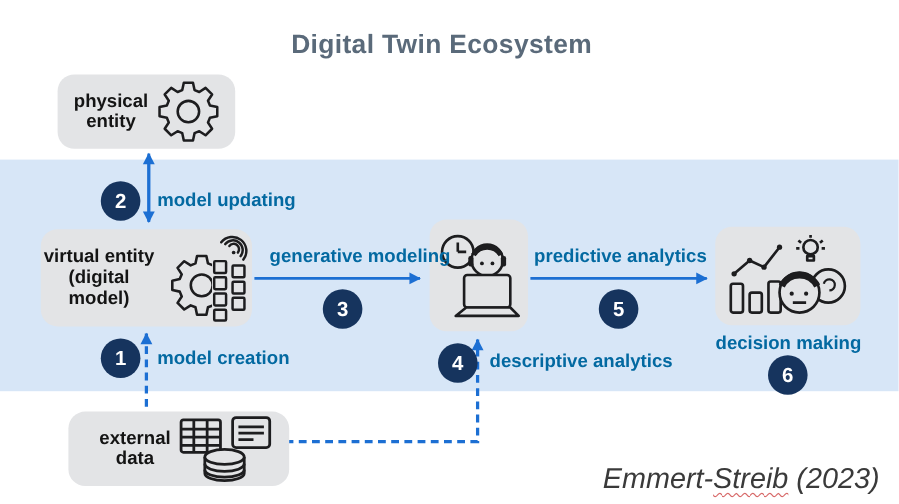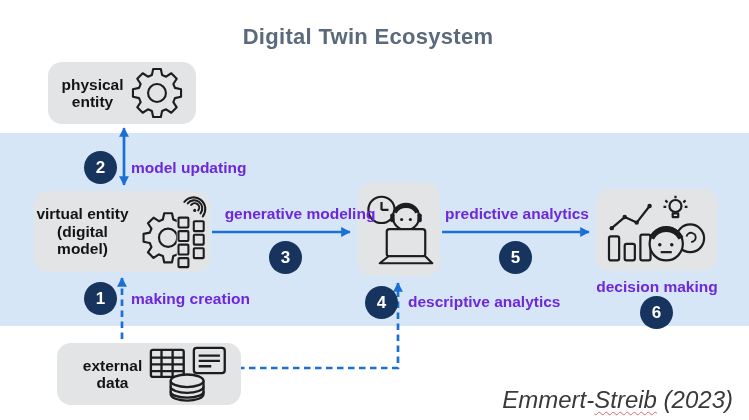--- a/index.html
+++ b/index.html
@@ -17,21 +17,21 @@
   #node-decision{left:596px;top:189px;width:121px;height:82px;}
   #node-external{left:57px;top:343px;width:168px;height:62px;padding-left:16px;}
   .badge{position:absolute;width:33px;height:33px;border-radius:50%;background:#16345e;
          color:#fff;font-weight:bold;font-size:17px;display:flex;align-items:center;justify-content:center;}
   #badge-1{left:84px;top:282px;}
   #badge-2{left:84px;top:151px;}
   #badge-3{left:269px;top:241px;}
   #badge-4{left:365px;top:286px;}
   #badge-5{left:499px;top:241px;}
   #badge-6{left:640px;top:296px;}
-  .steplbl{position:absolute;font-weight:bold;font-size:15.5px;color:#6d28d9;white-space:nowrap;}
+  .steplbl{position:absolute;font-weight:bold;font-size:15.5px;color:#0369a1;white-space:nowrap;}
   #lbl-step-2{left:131px;top:159px;}
   #lbl-step-1{left:131px;top:290px;}
   #lbl-step-3{left:284px;top:205px;transform:translateX(-50%);margin-left:16px;}
   #lbl-step-5{left:517px;top:205px;transform:translateX(-50%);}
   #lbl-step-4{left:408px;top:293px;}
   #lbl-decision{left:657px;top:278px;transform:translateX(-50%);}
   .attrib{position:absolute;right:16px;top:386px;font-style:italic;font-size:24px;color:#3a3a3a;margin-left:24px;}
   .attrib .miss{text-decoration:underline wavy #d86a6a 1px;text-underline-offset:3px;}
   svg.overlay{position:absolute;left:0;top:0;pointer-events:none;}
   .icon{flex:0 0 auto;}
@@ -177,21 +177,21 @@
     </svg>
   </div>
 
   <div class="badge" id="badge-1">1</div>
   <div class="badge" id="badge-2">2</div>
   <div class="badge" id="badge-3">3</div>
   <div class="badge" id="badge-4">4</div>
   <div class="badge" id="badge-5">5</div>
   <div class="badge" id="badge-6">6</div>
 
-  <div class="steplbl" id="lbl-step-1">making creation</div>
+  <div class="steplbl" id="lbl-step-1">model creation</div>
   <div class="steplbl" id="lbl-step-2">model updating</div>
   <div class="steplbl" id="lbl-step-3">generative modeling</div>
   <div class="steplbl" id="lbl-step-4">descriptive analytics</div>
   <div class="steplbl" id="lbl-step-5">predictive analytics</div>
   <div class="steplbl" id="lbl-decision">decision making</div>
 
   <div class="attrib">
     <span>Emmert-</span><span class="miss">Streib</span><span> (2023)</span>
   </div>
 

